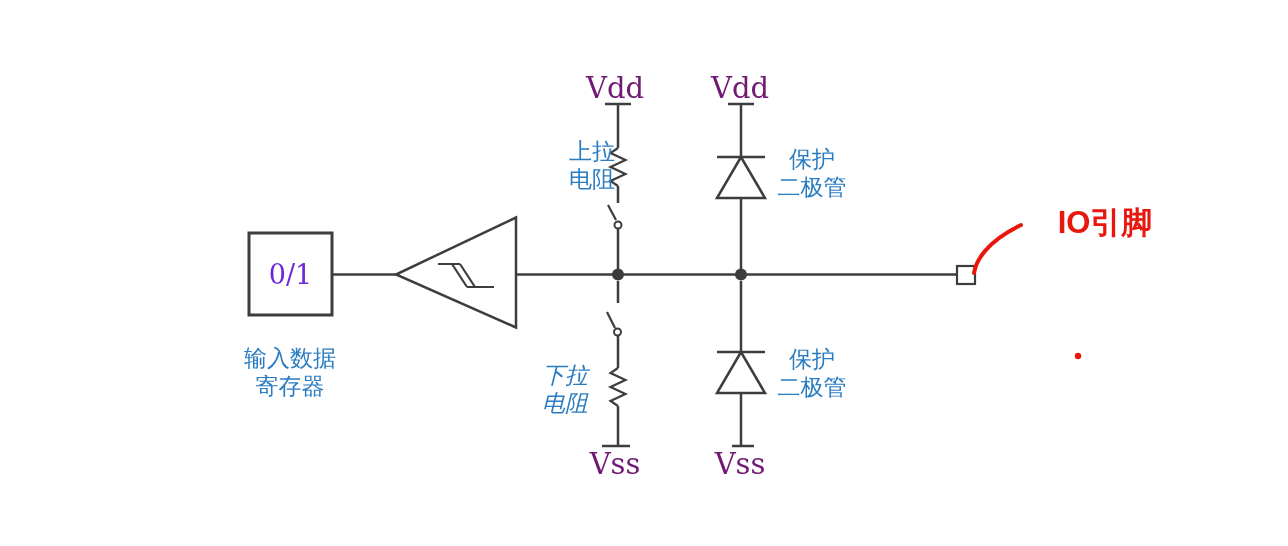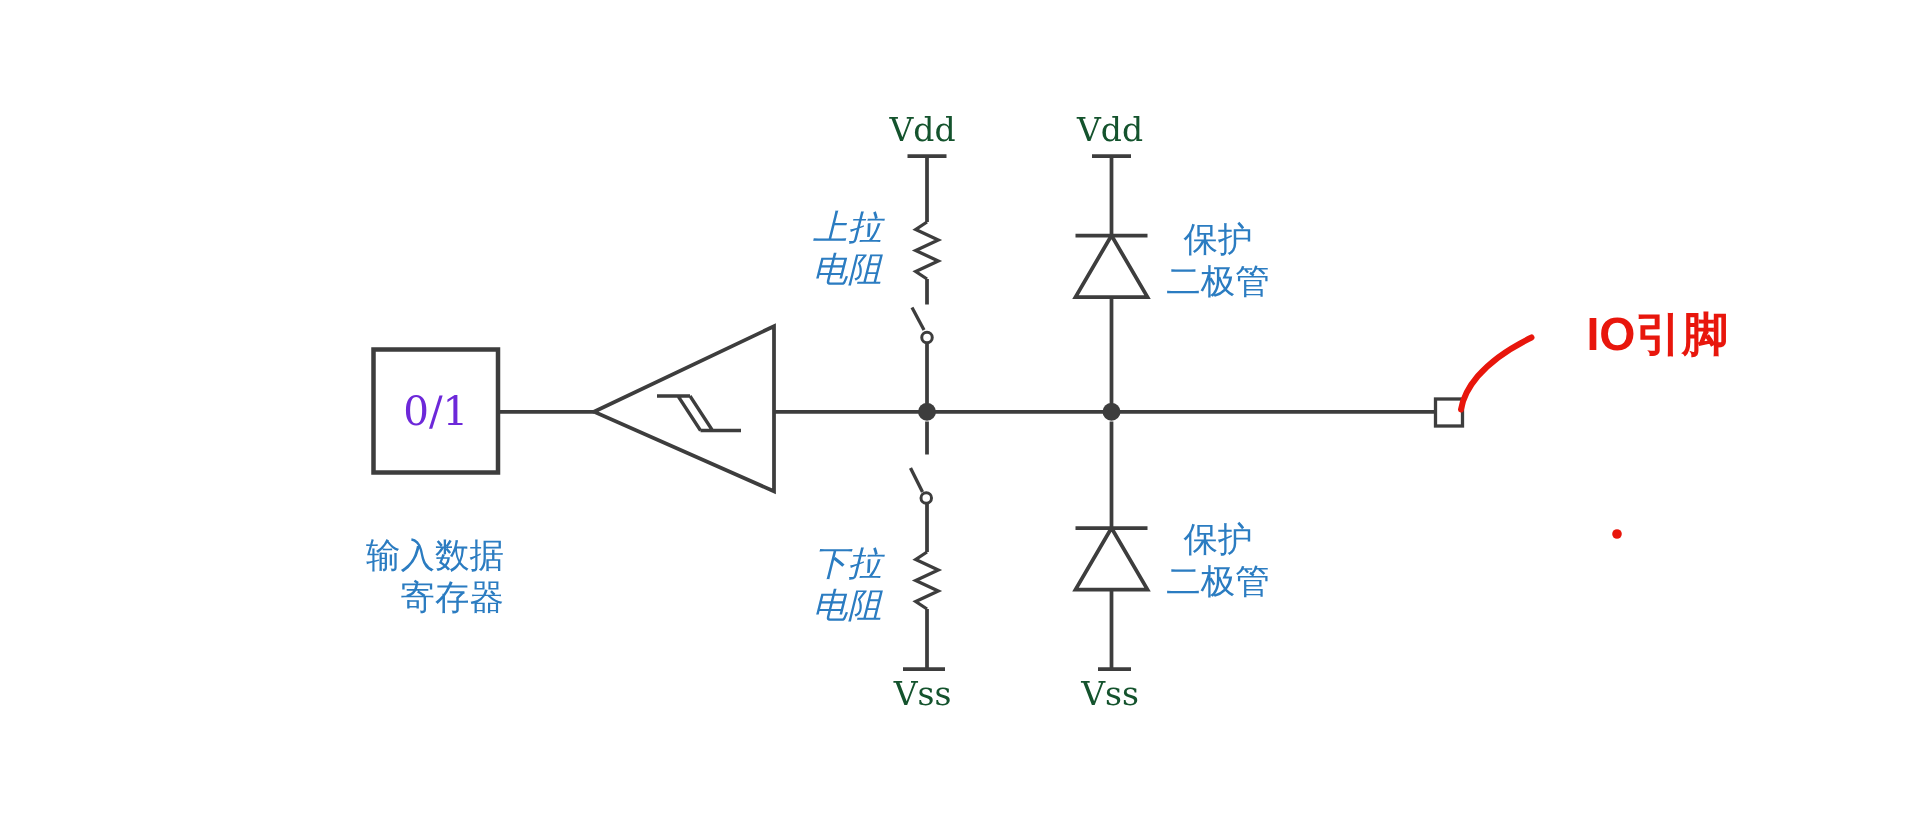--- a/index.html
+++ b/index.html
@@ -28,23 +28,23 @@
     font-size: 23px;
     line-height: 28px;
     color: #2b7cc1;
     font-family: "Liberation Sans", sans-serif;
   }
   .rail-lbl {
     position: absolute;
     transform: translateX(-50%);
     text-align: center;
     white-space: nowrap;
-    font-size: 22px;
+    font-size: 29px;
     line-height: 22px;
-    color: #14532d;
+    color: #701a75;
     font-family: "DejaVu Serif", serif;
   }
   .reg-value {
     position: absolute;
     left: 249px;
     top: 233px;
     width: 83px;
     height: 82px;
     display: flex;
     align-items: center;
@@ -129,27 +129,27 @@
     <circle cx="1078" cy="356" r="3.2" fill="#e8160c" stroke="none"></circle>
   </svg>
 
   <div class="reg-value">0/1</div>
 
   <div class="rail-lbl" style="left:615px; top:77px;">Vdd</div>
   <div class="rail-lbl" style="left:740px; top:77px;">Vdd</div>
   <div class="rail-lbl" style="left:615px; top:453px;">Vss</div>
   <div class="rail-lbl" style="left:740px; top:453px;">Vss</div>
 
-  <div class="lbl" style="left:290px; top:356px;text-align:right;">
+  <div class="lbl" style="left:290px; top:344px;">
     <div>输入数据</div>
     <div>寄存器</div>
   </div>
 
 
-  <div class="lbl" style="left:565px; top:137px;font-style:italic;">
+  <div class="lbl" style="left:592px; top:137px;">
     <div>上拉</div>
     <div>电阻</div>
   </div>
 
   <div class="lbl" style="left:565px; top:361px;font-style:italic;">
     <div>下拉</div>
     <div>电阻</div>
   </div>
 
   <div class="lbl" style="left:812px; top:145px;">

